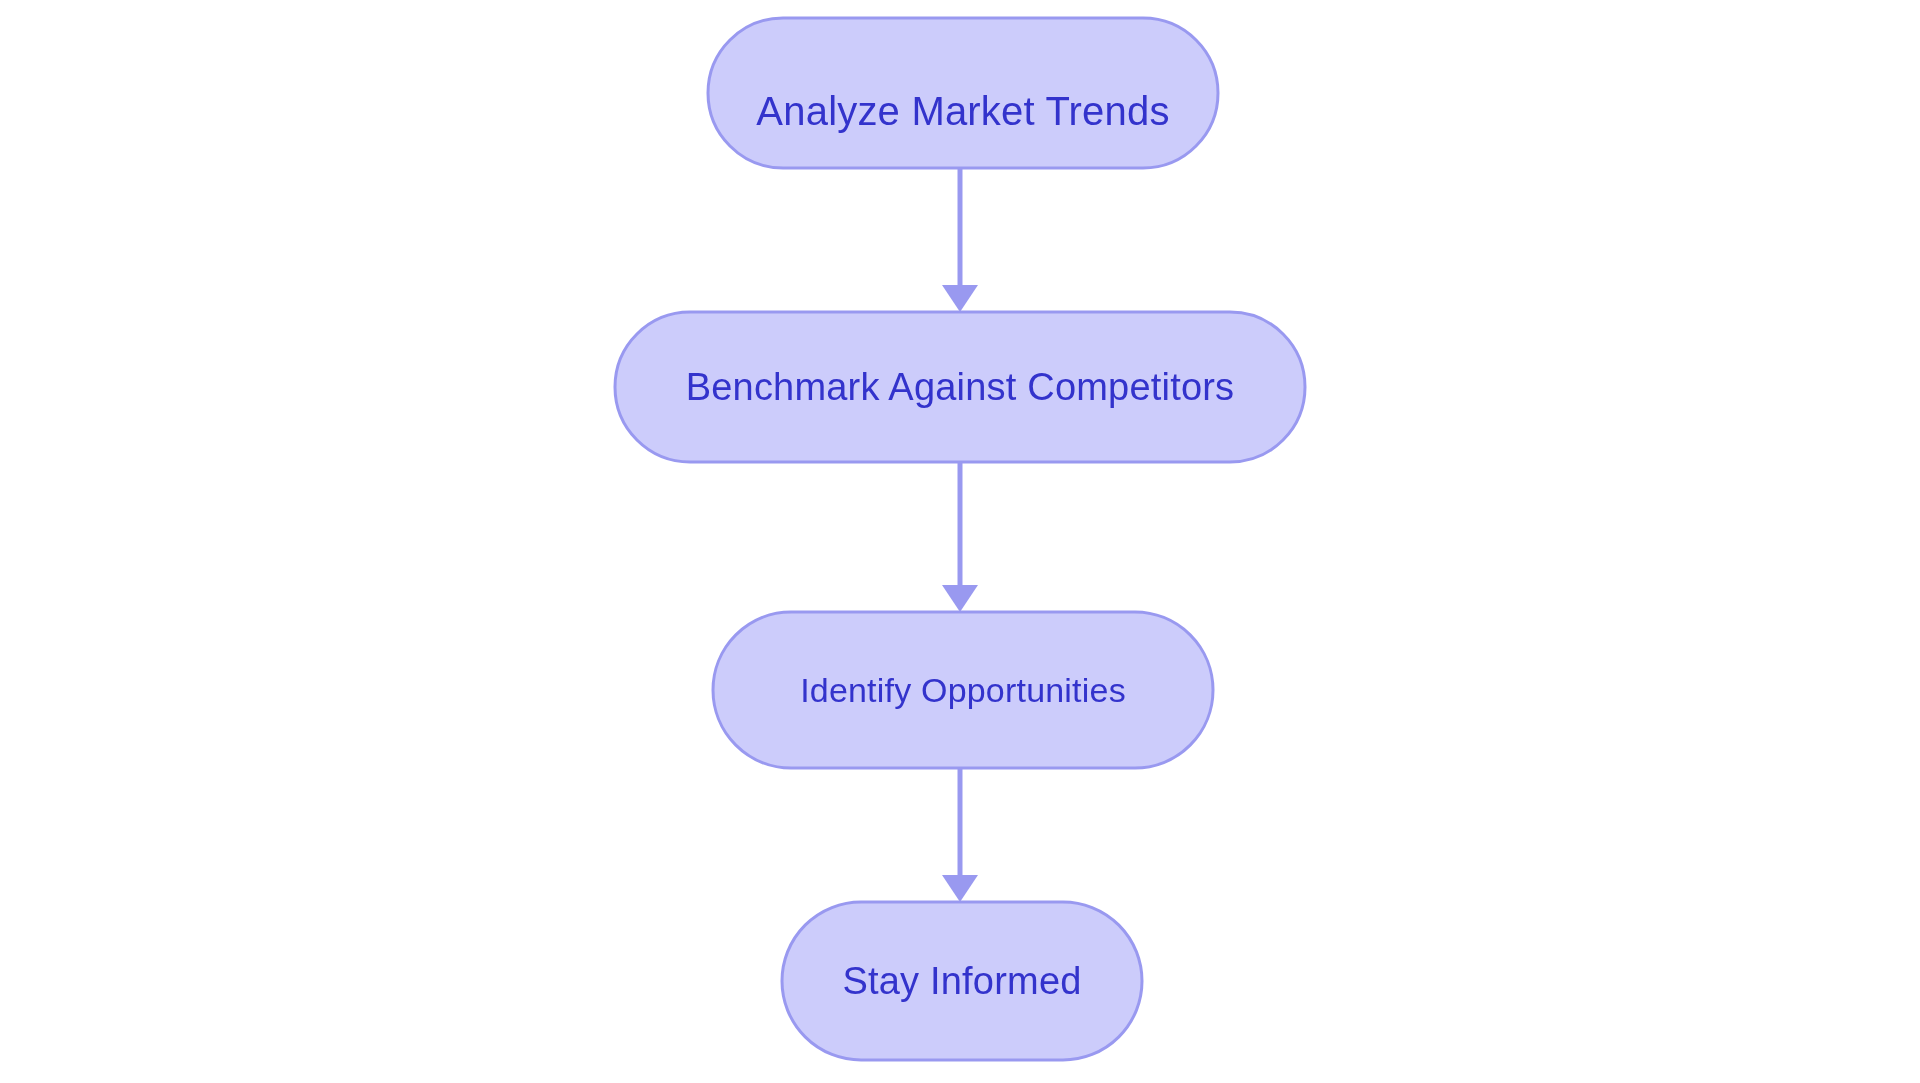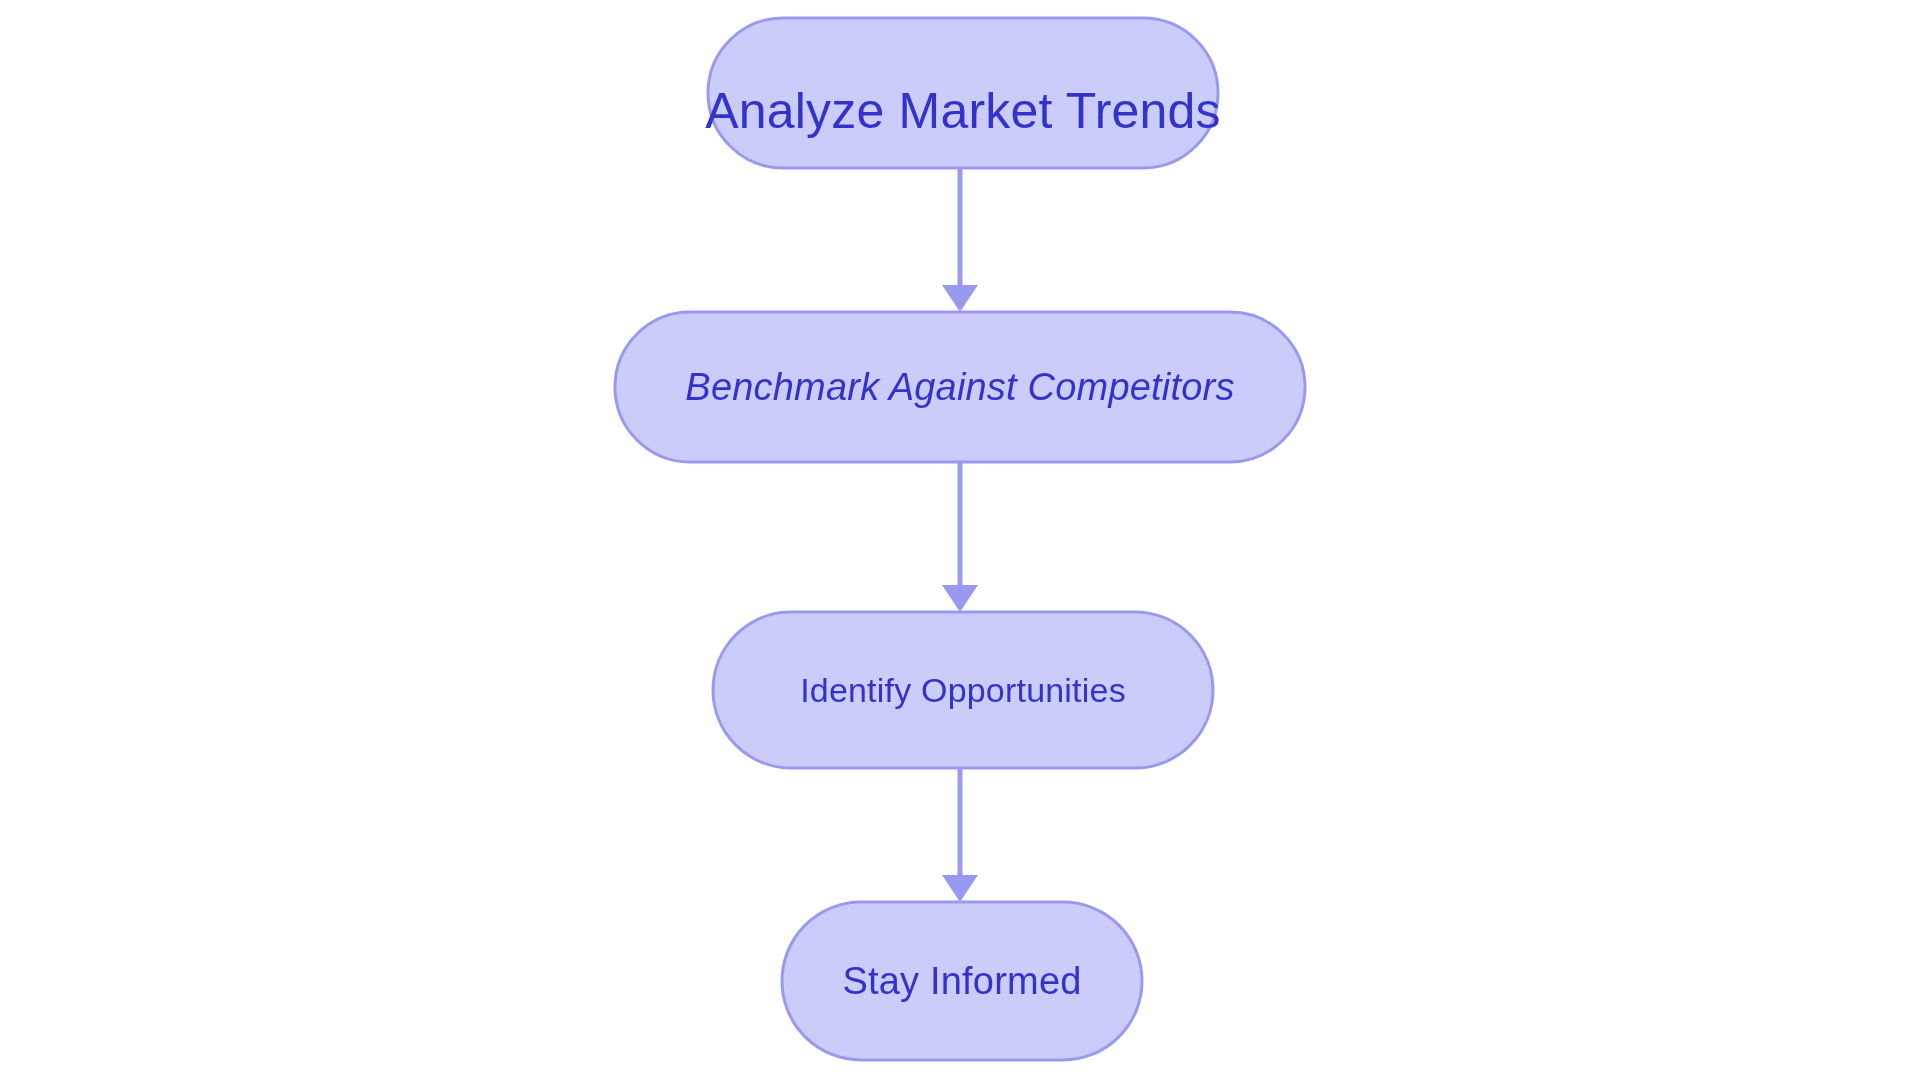--- a/index.html
+++ b/index.html
@@ -75,23 +75,23 @@
 
       <rect x="615" y="312" width="690" height="150" rx="75" ry="75" fill="#CCCCFB" stroke="#9999F0" stroke-width="3"></rect>
 
       <rect x="713" y="612" width="500" height="156" rx="78" ry="78" fill="#CCCCFB" stroke="#9999F0" stroke-width="3"></rect>
 
       <rect x="782" y="902" width="360" height="158" rx="79" ry="79" fill="#CCCCFB" stroke="#9999F0" stroke-width="3"></rect>
 
     </g>
   </svg>
 
-  <div class="node-label" style="left:708px; top:18px; width:510px; height:186px; font-size:50px;">Analyze Market Trends</div>
+  <div class="node-label" style="left:708px; top:18px; width:510px; height:186px; font-size:40px;">Analyze Market Trends</div>
 
-  <div class="node-label" style="left:615px; top:312px; width:690px; height:150px; font-size:38px;font-style:italic;">Benchmark Against Competitors</div>
+  <div class="node-label" style="left:615px; top:312px; width:690px; height:150px; font-size:38px;">Benchmark Against Competitors</div>
 
   <div class="node-label" style="left:713px; top:612px; width:500px; height:156px; font-size:34px;">Identify Opportunities</div>
 
   <div class="node-label" style="left:782px; top:902px; width:360px; height:158px; font-size:38px;text-align:center;">Stay Informed</div>
 
   <div class="node-hit" style="left:708px; top:18px; width:510px; height:150px; border-radius:75px;"></div>
   <div class="node-hit" style="left:615px; top:312px; width:690px; height:150px; border-radius:75px;"></div>
   <div class="node-hit" style="left:713px; top:612px; width:500px; height:156px; border-radius:78px;"></div>
   <div class="node-hit" style="left:782px; top:902px; width:360px; height:158px; border-radius:79px;"></div>
 

